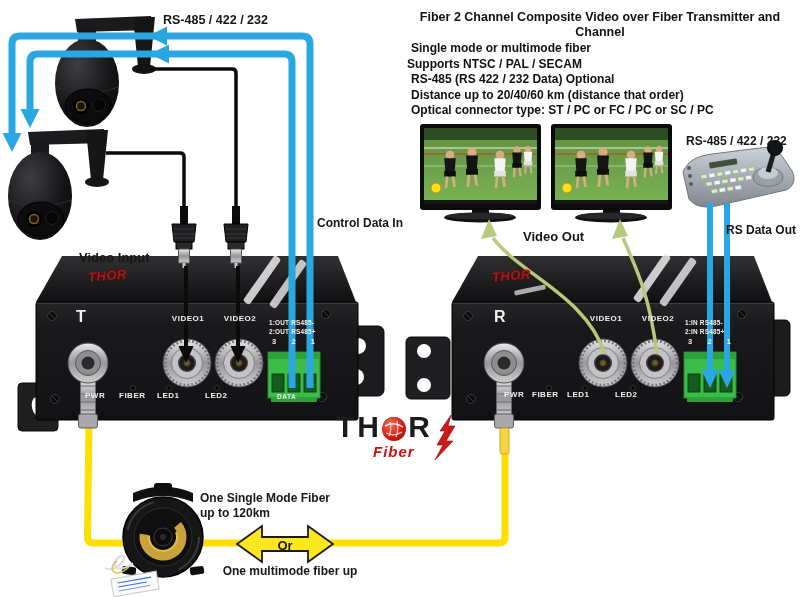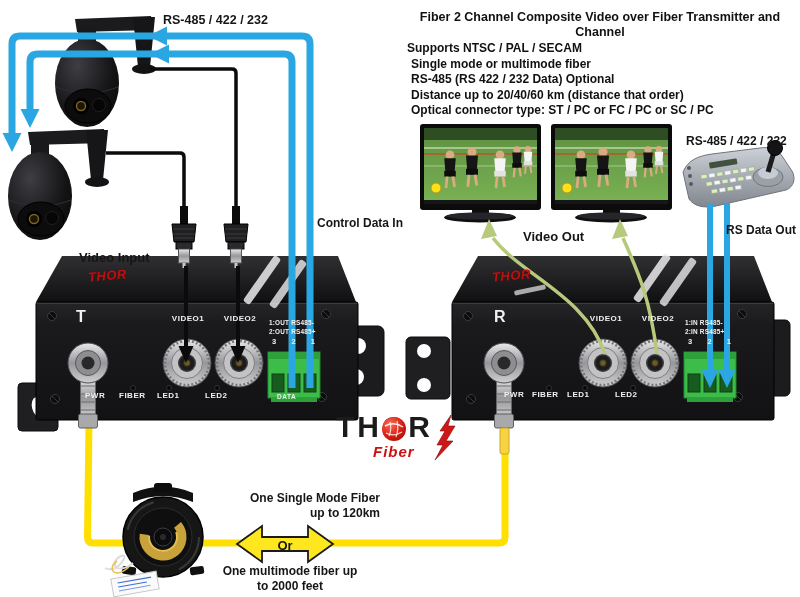--- a/index.html
+++ b/index.html
@@ -316,22 +316,22 @@
   <polygon points="16,0 5,16 10,16 2,30 8,30 0,45 18,26 11,26 20,11 13,11" fill="#cf1717" stroke="#7d0a0a" stroke-width=".6"></polygon>
 </g>
 </svg>
 
 <div class="title">
   <span>Fiber 2 Channel Composite Video over Fiber Transmitter and</span>
   <span>Channel</span>
 </div>
 
 <div class="features">
+  <div style="padding-left:4px;">Single mode or multimode fiber</div>
   <div>Supports NTSC / PAL / SECAM</div>
-  <div style="padding-left:4px;">Single mode or multimode fiber</div>
   <div style="padding-left:4px;">RS-485 (RS 422 / 232 Data) Optional</div>
   <div style="padding-left:4px;">Distance up to 20/40/60 km (distance that order)</div>
   <div style="padding-left:4px;">Optical connector type: ST / PC or FC / PC or SC / PC</div>
 </div>
 
 <div class="lbl" style="left:163px;top:13px;font-size:12.5px;">RS-485 / 422 / 232</div>
 <div class="lbl" style="left:79px;top:210px;font-size:13px;margin-top:40px;">Video  Input</div>
 <div class="lbl" style="left:317px;top:216px;">Control Data In</div>
 <div class="lbl" style="left:523px;top:229px;font-size:13px;">Video Out</div>
 <div class="lbl" style="left:686px;top:134px;">RS-485 / 422 / 232</div>
@@ -367,28 +367,27 @@
 <div class="term" style="left:685px;top:319px;">
   <div class="tline">1:IN RS485-</div>
   <div class="tline">2:IN RS485+</div>
   <div class="pins">
     <span>3</span>
     <span>2</span>
     <span>1</span>
   </div>
 </div>
 
-<div class="lbl" style="left:200px;top:491px;width:180px;text-align:right;white-space:normal;line-height:15px;">
+<div class="lbl" style="left:200px;top:491px;width:180px;text-align:left;white-space:normal;line-height:15px;">
   <div>One Single Mode Fiber</div>
   <div>up to 120km</div>
 </div>
 <div class="lbl" style="left:265px;top:538px;width:40px;text-align:center;font-size:13px;">Or</div>
 <div class="lbl" style="left:200px;top:564px;width:180px;text-align:center;white-space:normal;line-height:15px;">
   <div>One multimode fiber up</div>
-  <div>to 2000 feet</div>
 </div>
 
 <div class="thorlogo">
   <span class="thorword">THOR</span>
   <span class="globe">
     <svg width="24" height="24" viewBox="0 0 24 24">
       <path d="M3,9 Q12,4 21,10" stroke="#fff" stroke-width="1.5" fill="none" opacity=".9"></path>
       <path d="M4,16 Q12,20 20,15" stroke="#fff" stroke-width="1.2" fill="none" opacity=".8"></path>
       <path d="M8,5 Q10,12 7,19" stroke="#fff" stroke-width="1.2" fill="none" opacity=".8"></path>
       <path d="M15,4 Q17,12 14,20" stroke="#fff" stroke-width="1.2" fill="none" opacity=".8"></path>

